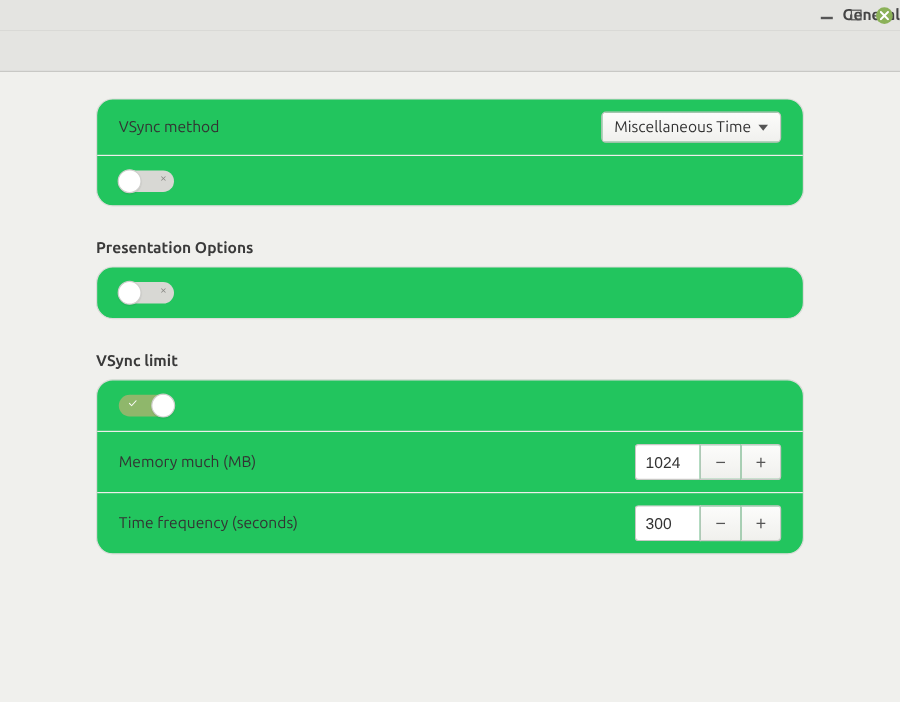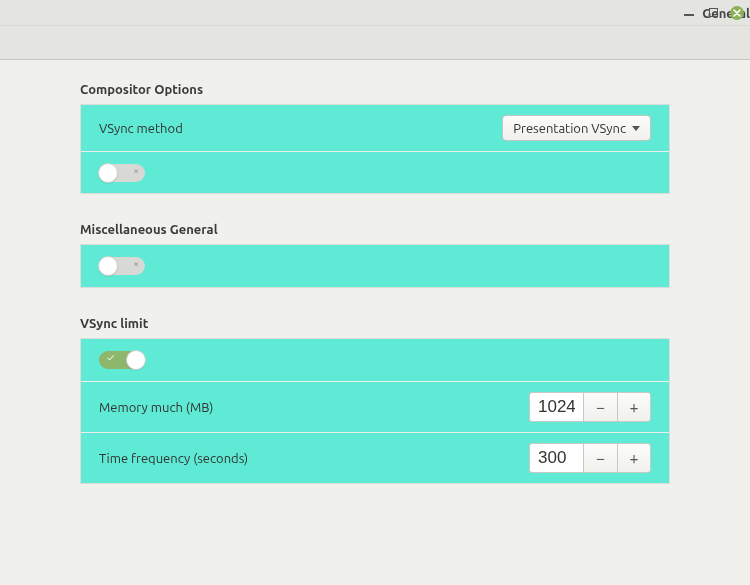--- a/index.html
+++ b/index.html
@@ -72,23 +72,23 @@
     .content {
       padding: 22px 80px 0 80px;
     }
     .section-title {
       font-weight: 700;
       color: #3a3a3a;
       font-size: 13px;
       margin-bottom: 8px;
     }
     .card {
-      background: #5eead4;
+      background: #22c55e;
       border: 1px solid #dcdcd9;
-      border-radius: 0;
+      border-radius: 14px;
       margin-bottom: 28px;
     }
     .row {
       display: flex;
       align-items: center;
       justify-content: space-between;
       padding: 10px 18px;
       min-height: 42px;
     }
     .row + .row {
@@ -154,21 +154,21 @@
     .stepper {
       display: inline-flex;
     }
     .stepper input {
       width: 54px;
       height: 30px;
       border: 1px solid #c8c8c5;
       border-right: none;
       border-radius: 3px 0 0 3px;
       padding: 0 8px;
-      font-size: 17px;
+      font-size: 13px;
       color: #333;
       outline: none;
       background: #fff;
     }
     .stepper .sbtn {
       width: 34px;
       height: 30px;
       border: 1px solid #c8c8c5;
       background: linear-gradient(#fcfcfb, #f0f0ed);
       display: flex;
@@ -199,38 +199,37 @@
             <path d="M1 1 L7 7 M7 1 L1 7" stroke="#fff" stroke-width="1.6" stroke-linecap="round"></path>
           </svg>
       </div>
     </div>
   </div>
 </div>
 <div class="headerbar-spacer"></div>
 
 <div class="content">
 
-  <div class="section-title">Compositor Options</div>
   <div class="card">
     <div class="row">
       <span class="row-label">VSync method</span>
       <div class="combo">
-        <span>Presentation VSync</span>
+        <span>Miscellaneous Time</span>
         <span class="caret"></span>
       </div>
     </div>
     <div class="row">
       <div class="switch switch-off">
         <span class="label">×</span>
         <div class="knob"></div>
       </div>
     </div>
   </div>
 
-  <div class="section-title">Miscellaneous General</div>
+  <div class="section-title">Presentation Options</div>
   <div class="card">
     <div class="row">
       <div class="switch switch-off">
         <span class="label">×</span>
         <div class="knob"></div>
       </div>
     </div>
   </div>
 
   <div class="section-title">VSync limit</div>

